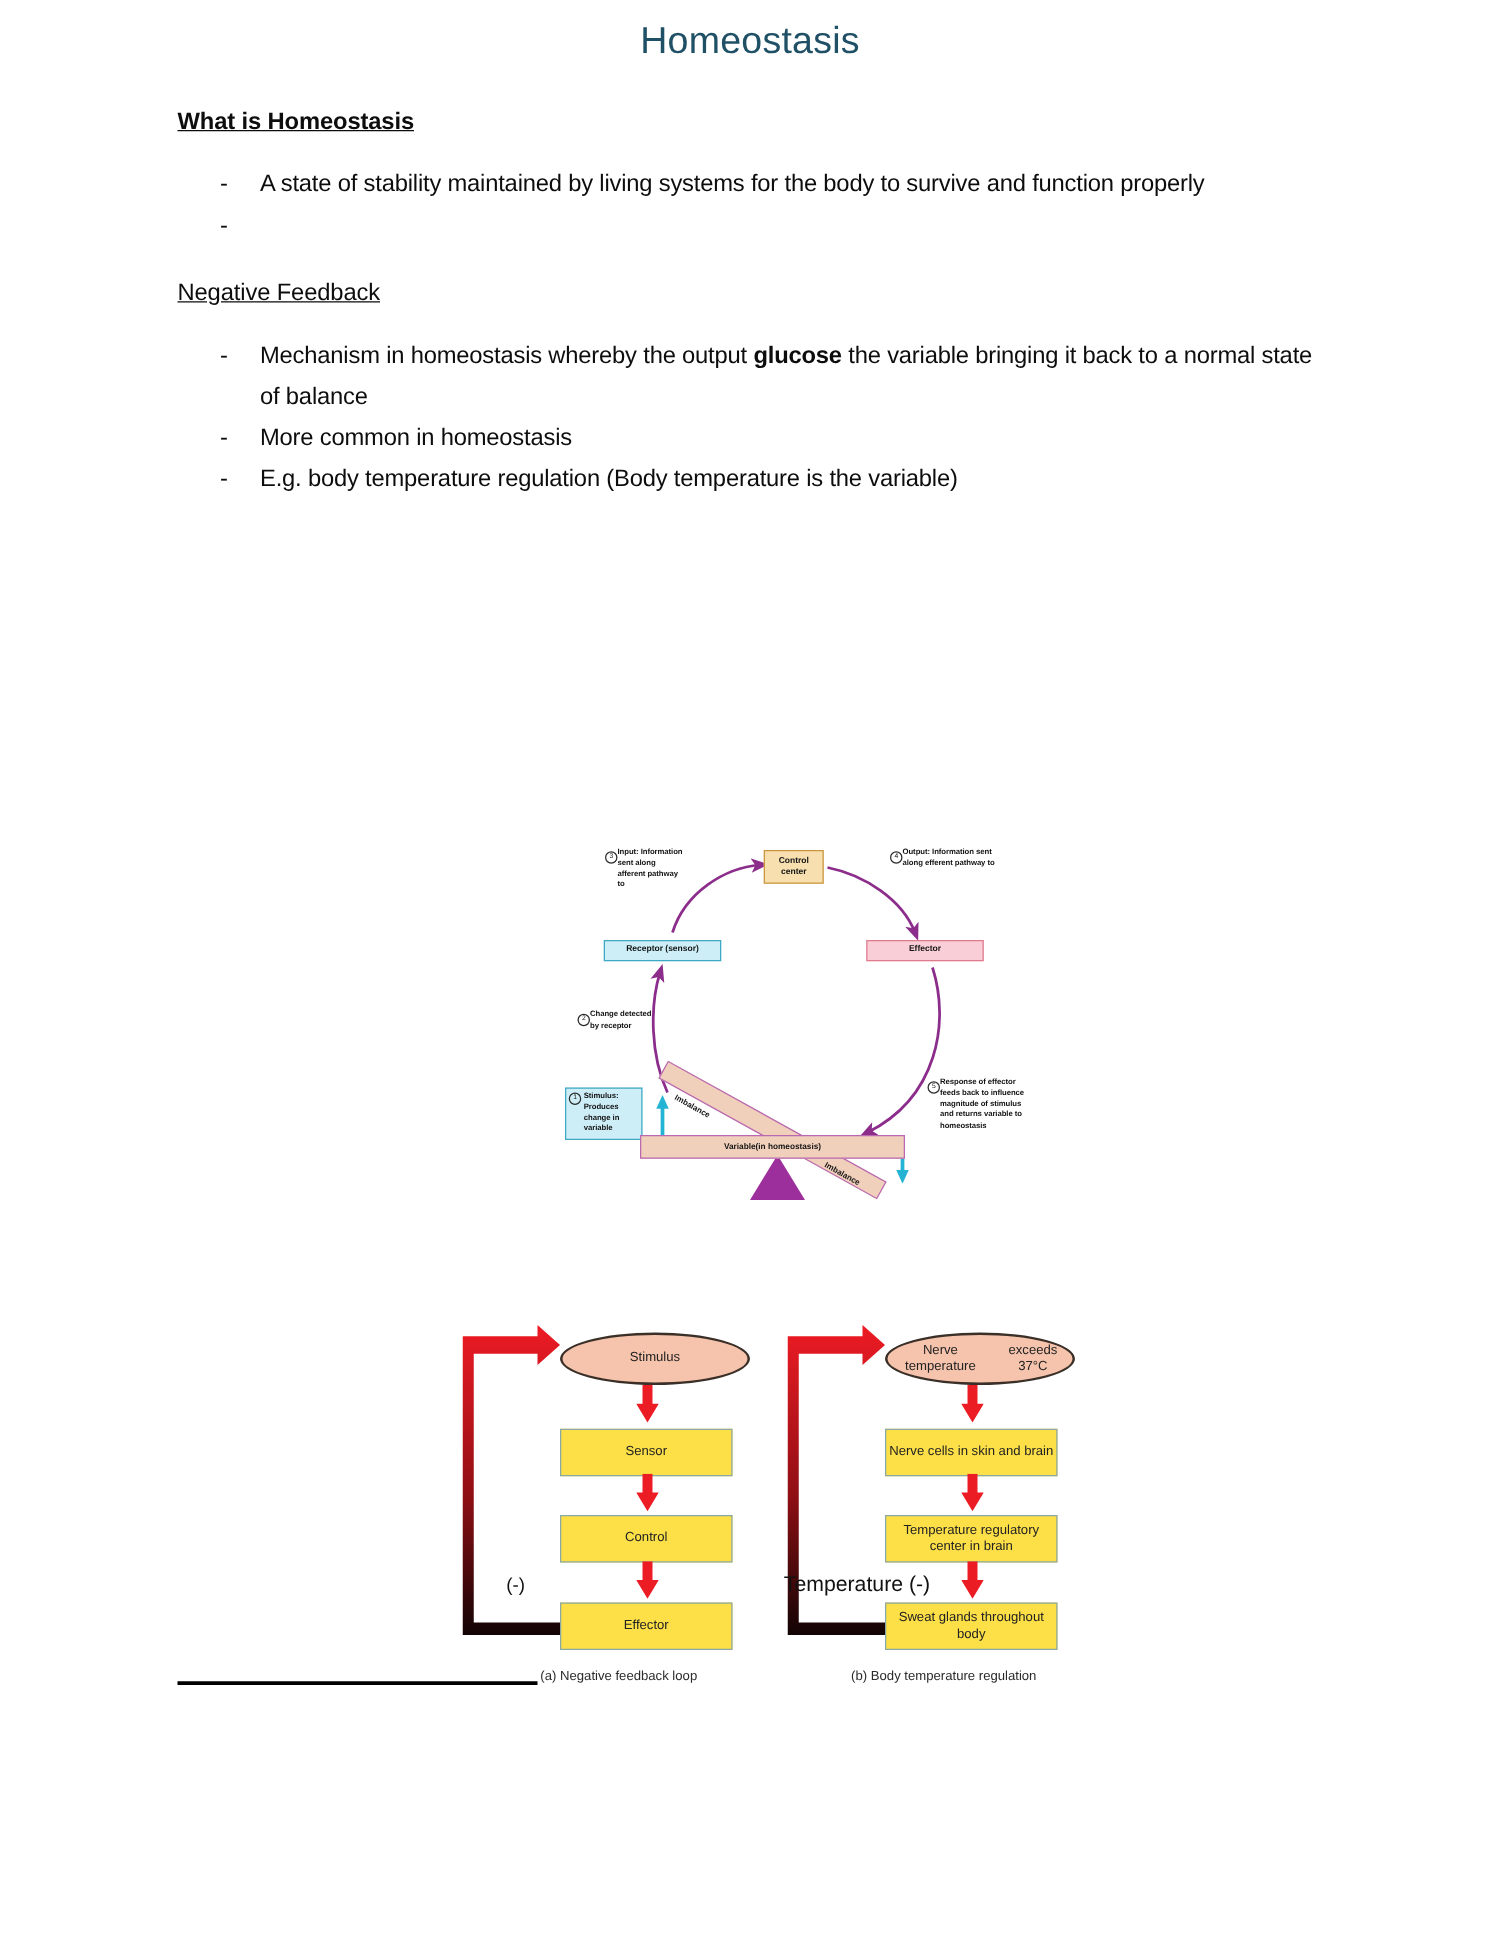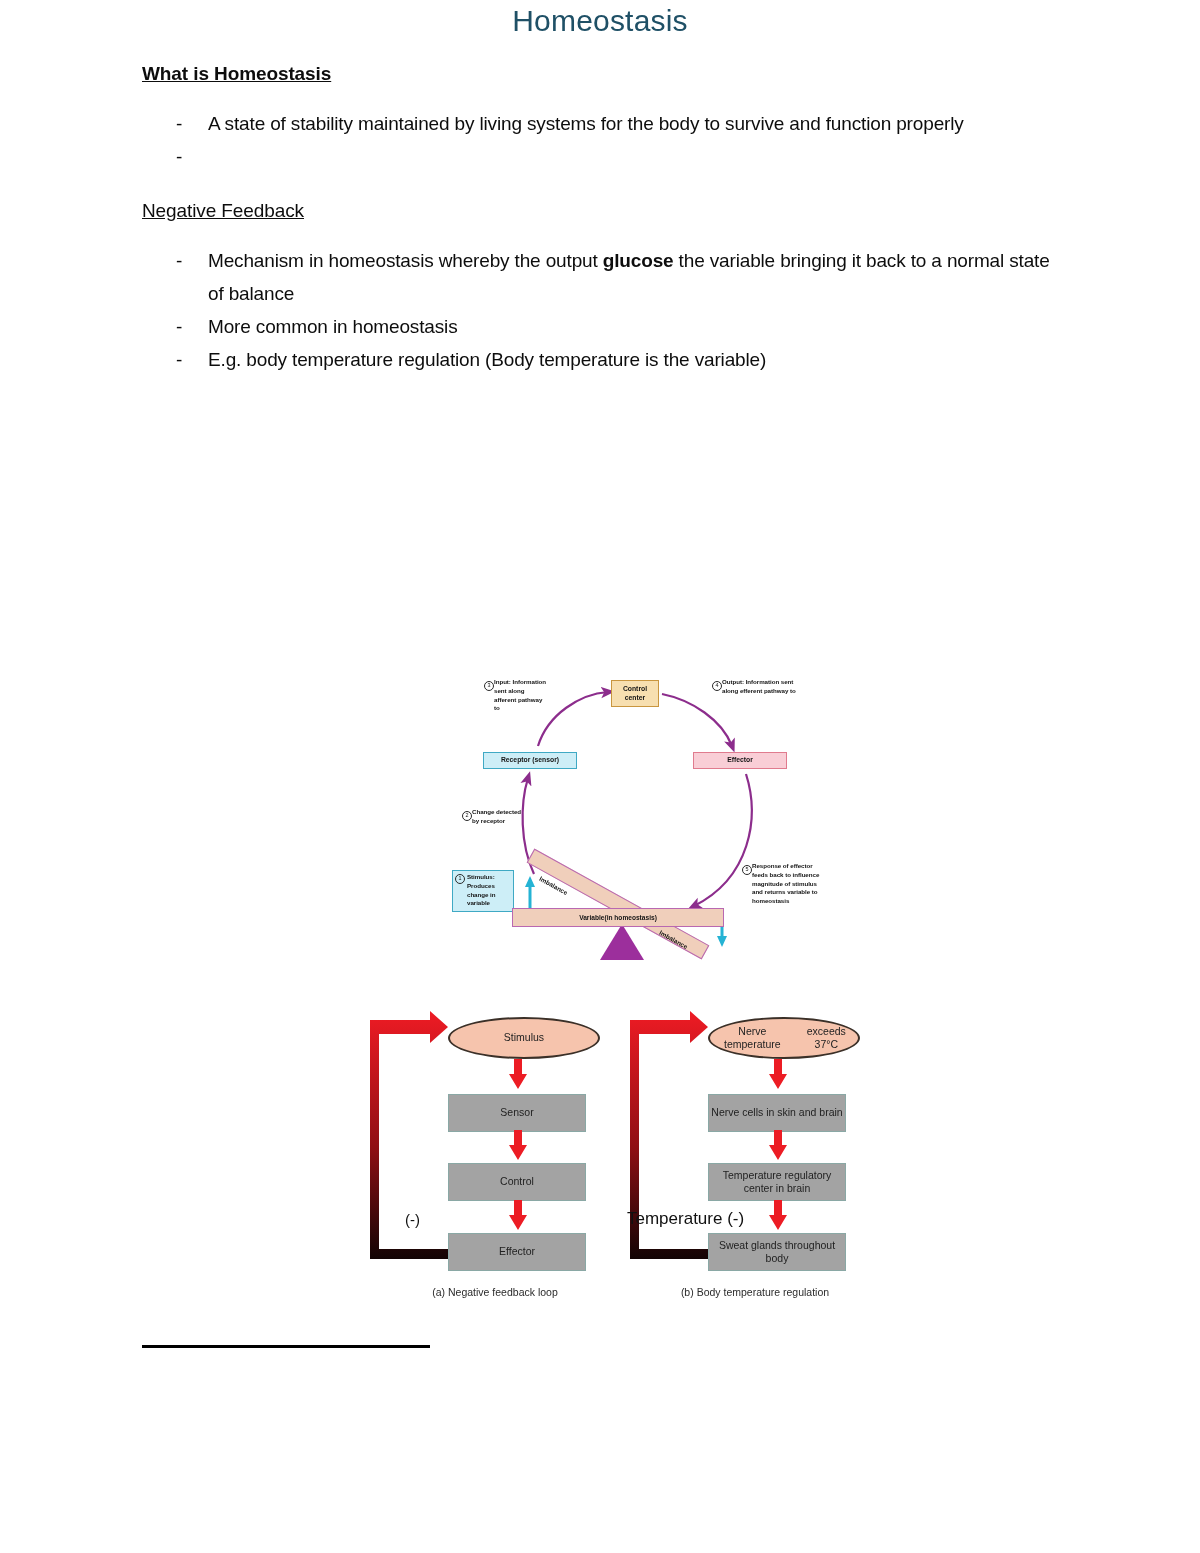--- a/index.html
+++ b/index.html
@@ -28,21 +28,21 @@
     width: 916px;
   }
 
   
   .doc-title {
     text-align: center;
     color: #1f5066;
     font-size: 30px;
     font-weight: 400;
     letter-spacing: 0.2px;
-    margin: 4px;
+    margin: 16px;
     line-height: 1.1;
   }
   .h2 {
     font-size: 19px;
     font-weight: bold;
     text-decoration: underline;
     margin: 0;
     letter-spacing: -0.1px;
   }
   .h3 {
@@ -209,21 +209,21 @@
     border-left: 22px solid transparent;
     border-right: 22px solid transparent;
     border-bottom: 36px solid #9c2f9c;
     z-index: 2;
   }
 
   
   .fig2 {
     position: absolute;
     left: 370px;
-    top: 1011px;
+    top: 1060px;
     width: 560px;
     height: 300px;
     padding-left: 27px;
   }
   .fc { position: absolute; top: 0; width: 250px; height: 300px; }
   .fc-a { left: 0; }
   .fc-b { left: 260px; }
 
   .ellipse {
     position: absolute;
@@ -236,21 +236,21 @@
     display: flex; align-items: center; justify-content: center;
     text-align: center;
     font-size: 10.5px;
     color: #222;
     line-height: 1.25;
   }
   .fbox {
     position: absolute;
     left: 78px;
     width: 138px; height: 38px;
-    background: #a3a3a3;
+    background: #fde047;
     border: 1px solid #8aa8a5;
     box-sizing: border-box;
     display: flex; align-items: center; justify-content: center;
     text-align: center;
     font-size: 10.5px;
     color: #222;
     line-height: 1.25;
   }
   .fbox-1 { top: 83px; }
   .fbox-2 { top: 152px; }

